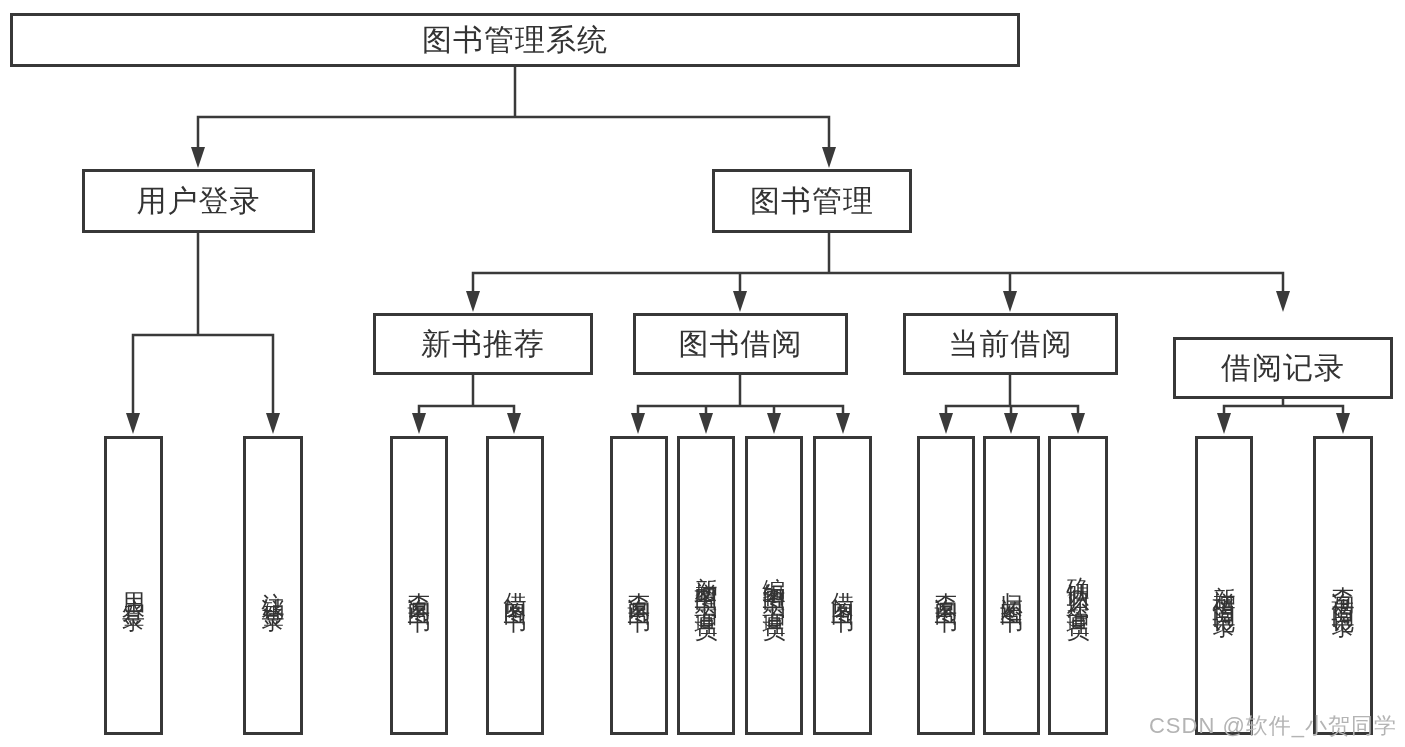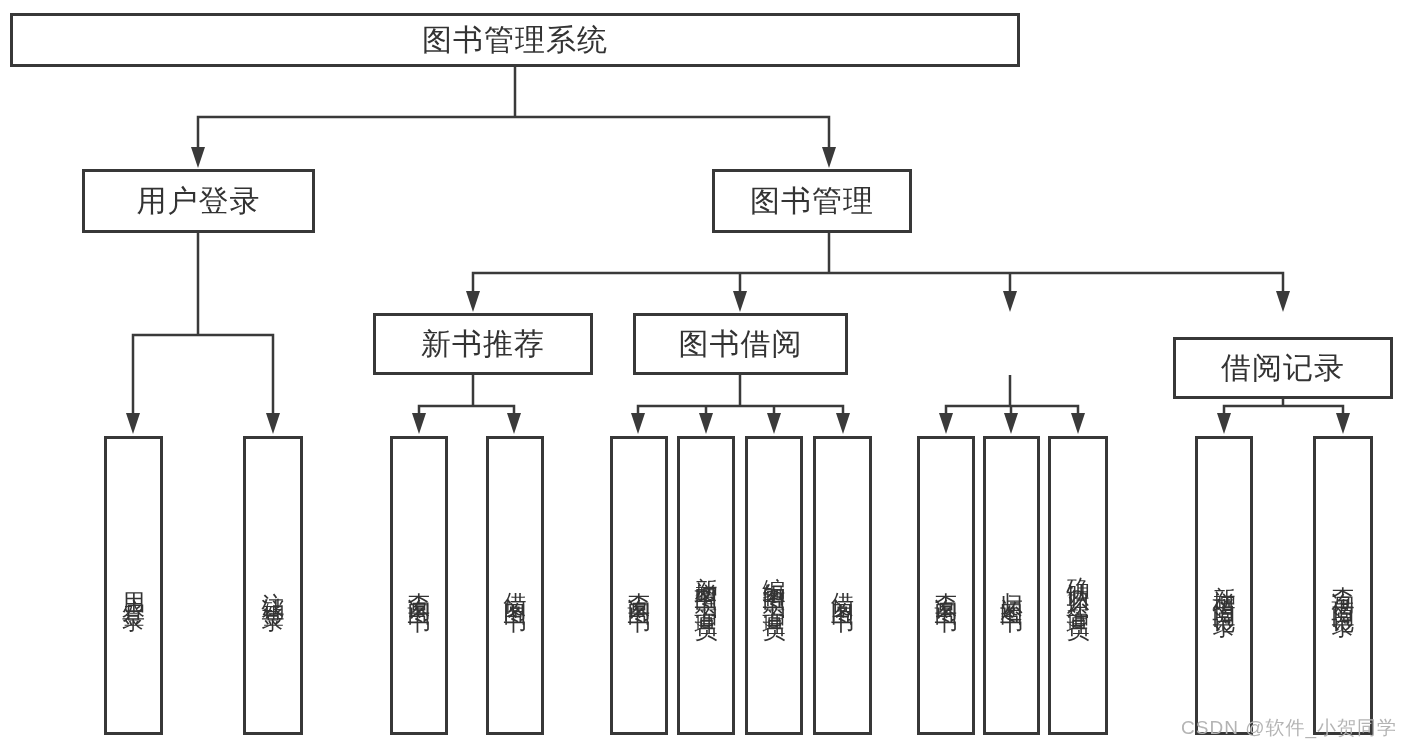--- a/index.html
+++ b/index.html
@@ -46,21 +46,21 @@
     writing-mode: vertical-rl;
     text-orientation: mixed;
     letter-spacing: 6px;
     line-height: 1;
     white-space: nowrap;
   }
   .watermark {
     position: absolute;
     right: 8px;
     bottom: 6px;
-    font-size: 19px;
+    font-size: 22px;
     color: #b4b4b4;
     letter-spacing: 1px;
     white-space: nowrap;
   }
 </style>
 </head>
 <body>
 
 <div class="canvas">
 
@@ -111,20 +111,21 @@
     </g>
   </svg>
 
   <div class="node h" style="left:10px; top:13px; width:1010px; height:54px;">图书管理系统</div>
 
   <div class="node h" style="left:82px; top:169px; width:233px; height:64px;">用户登录</div>
   <div class="node h" style="left:712px; top:169px; width:200px; height:64px;">图书管理</div>
 
   <div class="node h" style="left:349px; top:313px; width:220px; height:62px;margin-left:24px;">新书推荐</div>
   <div class="node h" style="left:633px; top:313px; width:215px; height:62px;text-align:right;">图书借阅</div>
+  <div class="node h" style="left:903px; top:313px; width:215px; height:62px;">当前借阅</div>
   <div class="node h" style="left:1173px; top:313px; width:220px; height:62px;margin-top:24px;">借阅记录</div>
 
   <div class="node leaf" style="left:104px; top:436px; width:59px; height:299px;">
     <span class="vtext">用户登录</span>
   </div>
   <div class="node leaf" style="left:243px; top:436px; width:60px; height:299px;">
     <span class="vtext">注销登录</span>
   </div>
 
   <div class="node leaf" style="left:390px; top:436px; width:58px; height:299px;">

